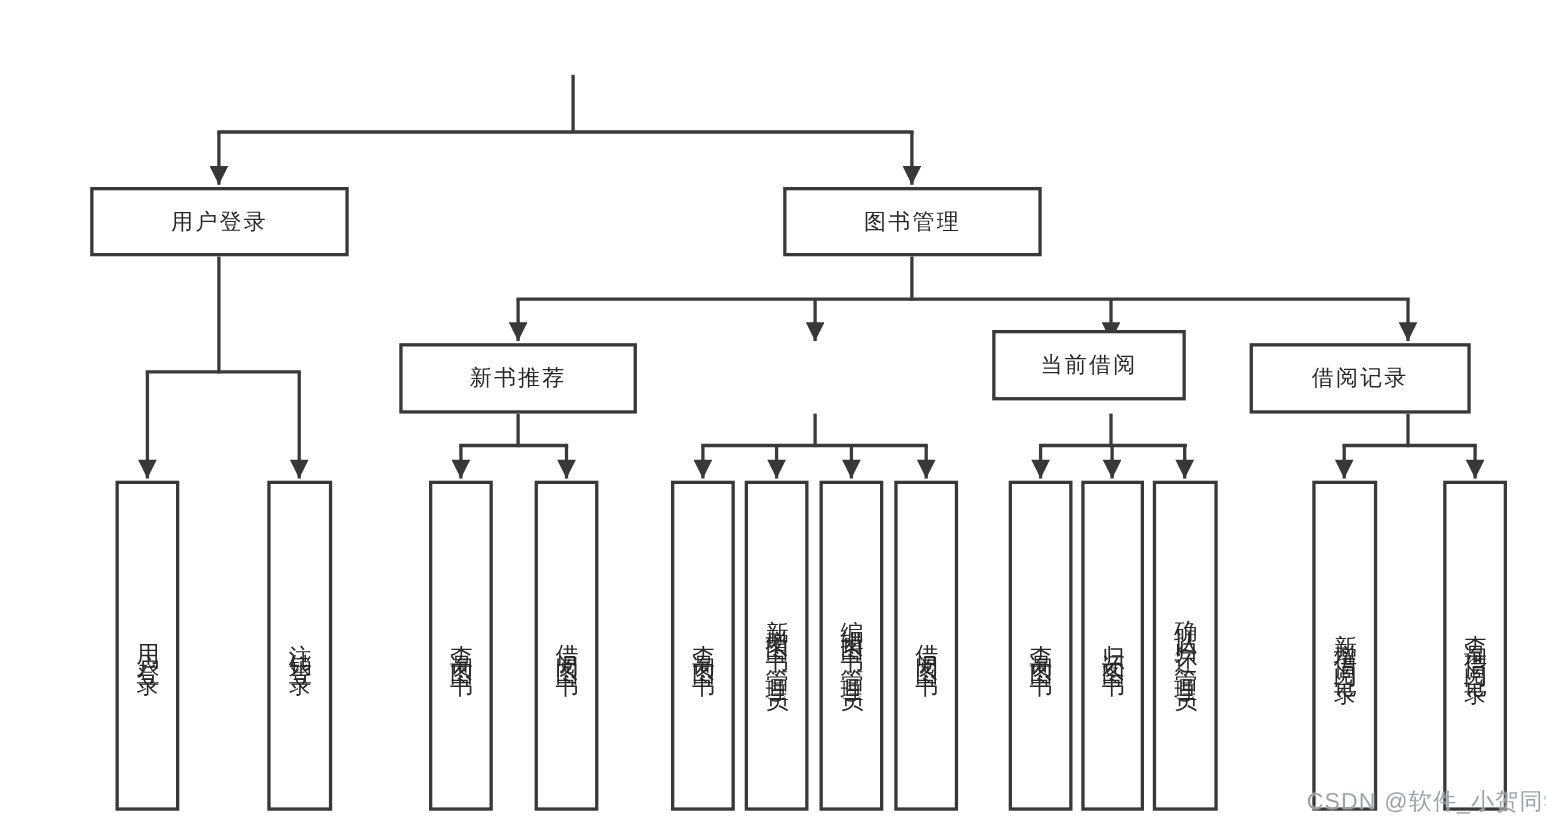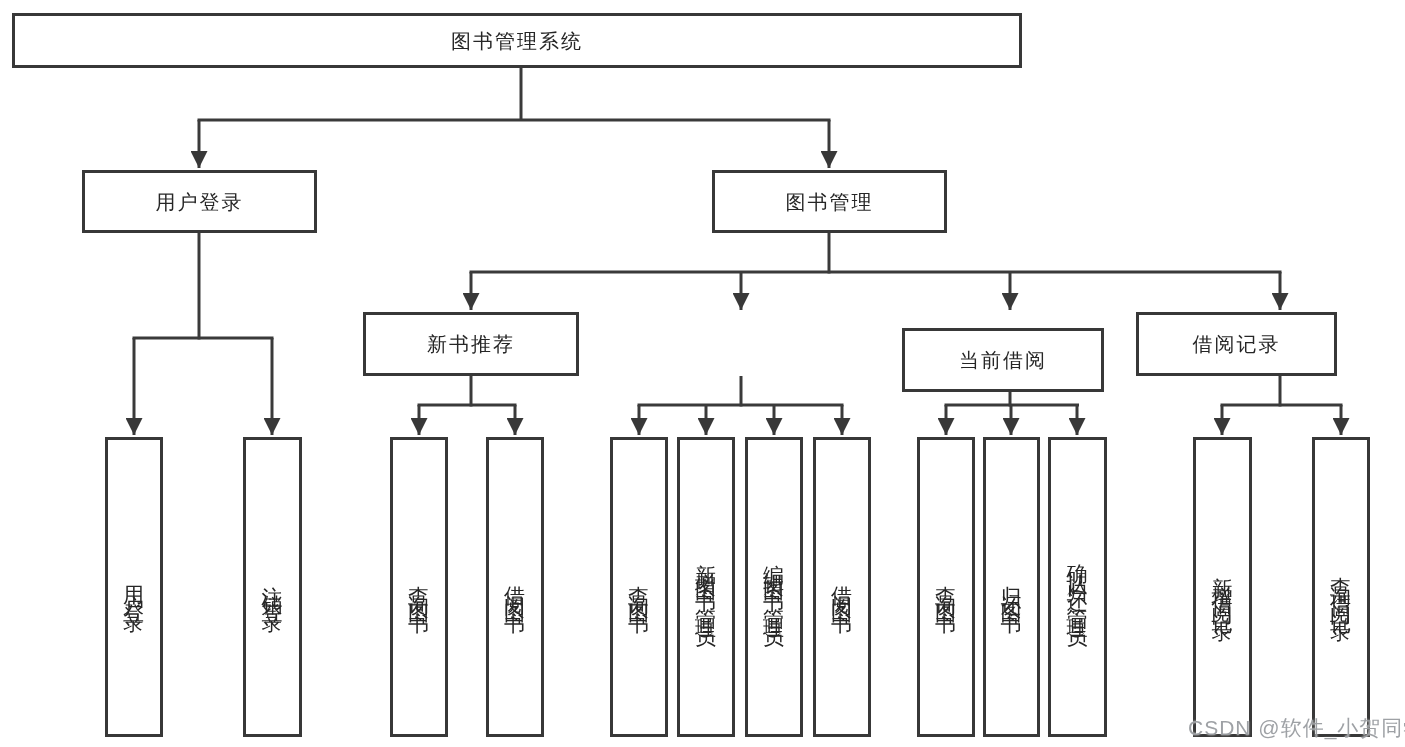--- a/index.html
+++ b/index.html
@@ -45,21 +45,21 @@
     font-size: 21px;
     letter-spacing: 9px;
     line-height: 1;
   }
   
   .n-root        { left: 12px;   top: 13px;  width: 1010px; height: 55px; }
   .n-user-login  { left: 82px;   top: 170px; width: 235px;  height: 63px; }
   .n-book-mgmt   { left: 712px;  top: 170px; width: 235px;  height: 63px; }
   .n-new-rec     { left: 363px;  top: 312px; width: 216px;  height: 64px; }
   .n-book-borrow { left: 633px;  top: 312px; width: 216px;  height: 64px; }
-  .n-cur-borrow  { left: 902px;  top: 328px; width: 202px;  height: 64px; }
+  .n-cur-borrow  { left: 902px;  top: 300px; width: 176px;  height: 64px; }
   .n-records     { left: 1136px; top: 312px; width: 201px;  height: 64px; }
   .n-leaf-login  { left: 105px;  top: 437px; width: 58px;   height: 300px; }
   .n-leaf-logout { left: 243px;  top: 437px; width: 59px;   height: 300px; }
   .n-leaf-q1     { left: 390px;  top: 437px; width: 58px;   height: 300px; }
   .n-leaf-b1     { left: 486px;  top: 437px; width: 58px;   height: 300px; }
   .n-leaf-q2     { left: 610px;  top: 437px; width: 58px;   height: 300px; }
   .n-leaf-add    { left: 677px;  top: 437px; width: 58px;   height: 300px; }
   .n-leaf-edit   { left: 745px;  top: 437px; width: 58px;   height: 300px; }
   .n-leaf-b2     { left: 813px;  top: 437px; width: 58px;   height: 300px; }
   .n-leaf-q3     { left: 917px;  top: 437px; width: 58px;   height: 300px; }
@@ -126,23 +126,20 @@
       <line x1="1011" y1="405" x2="1011" y2="435" marker-end="url(#arrowhead)"></line>
       <line x1="1077" y1="405" x2="1077" y2="435" marker-end="url(#arrowhead)"></line>
 
       <line x1="1280" y1="376" x2="1280" y2="406.5"></line>
       <line x1="1220.5" y1="405" x2="1342.5" y2="405"></line>
       <line x1="1222" y1="405" x2="1222" y2="435" marker-end="url(#arrowhead)"></line>
       <line x1="1341" y1="405" x2="1341" y2="435" marker-end="url(#arrowhead)"></line>
     </g>
   </svg>
 
-  <div class="box hbox n-root">
-    <span class="lbl">图书管理系统</span>
-  </div>
 
   <div class="box hbox n-user-login">
     <span class="lbl">用户登录</span>
   </div>
   <div class="box hbox n-new-rec">
     <span class="lbl">新书推荐</span>
   </div>
 
   <div class="box hbox n-book-mgmt">
     <span class="lbl">图书管理</span>

